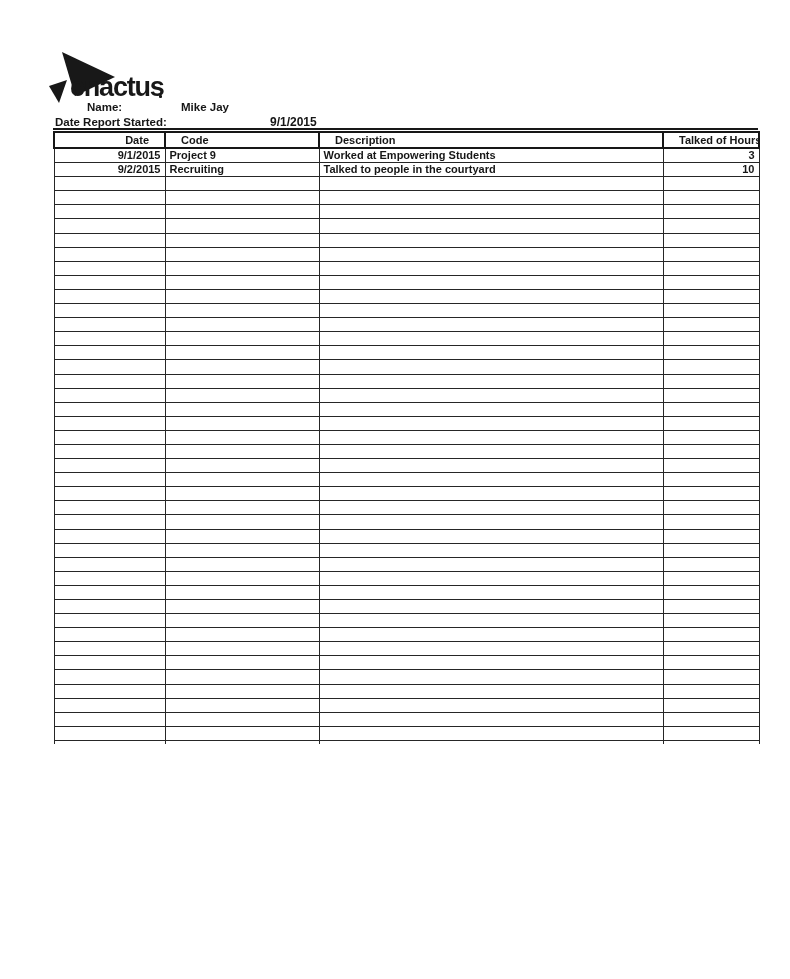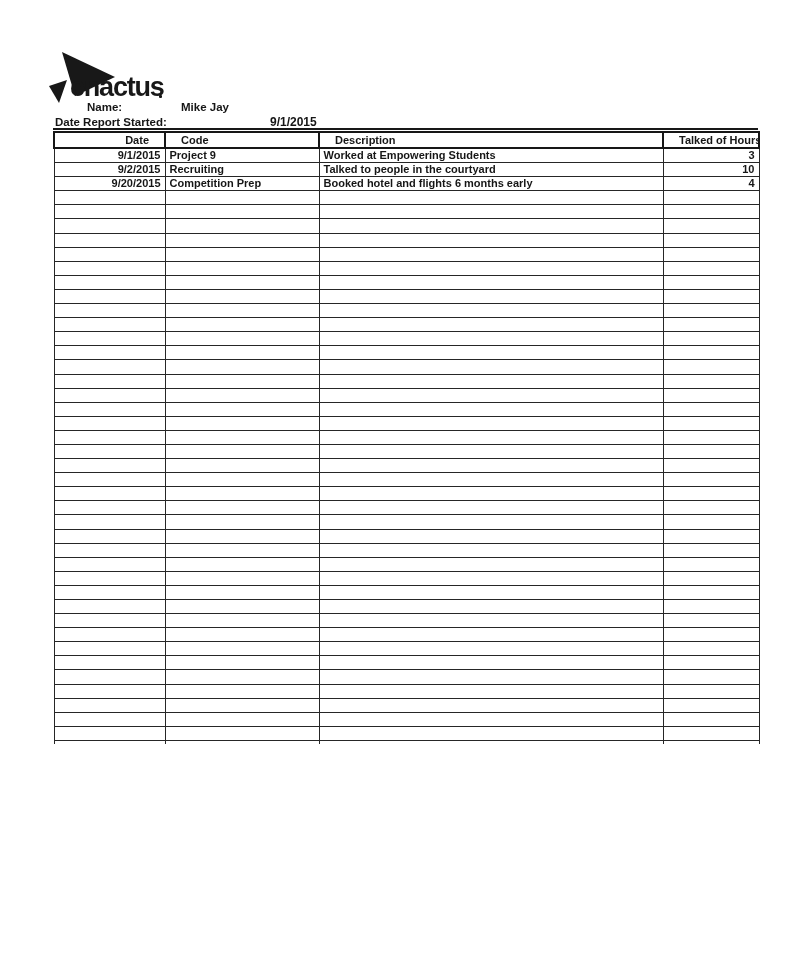--- a/index.html
+++ b/index.html
@@ -91,26 +91,20 @@
           <td class="left">Worked at Empowering Students</td>
           <td class="right">3</td>
         </tr>
         <tr>
           <td class="right">9/2/2015</td>
           <td class="left">Recruiting</td>
           <td class="left">Talked to people in the courtyard</td>
           <td class="right">10</td>
         </tr>
         <tr>
-          <td class="right">9/20/2015</td>
-          <td class="left">Competition Prep</td>
-          <td class="left">Booked hotel and flights 6 months early</td>
-          <td class="right">4</td>
-        </tr>
-        <tr>
           <td class="right"></td>
           <td class="left"></td>
           <td class="left"></td>
           <td class="right"></td>
         </tr>
         <tr>
           <td class="right"></td>
           <td class="left"></td>
           <td class="left"></td>
           <td class="right"></td>

